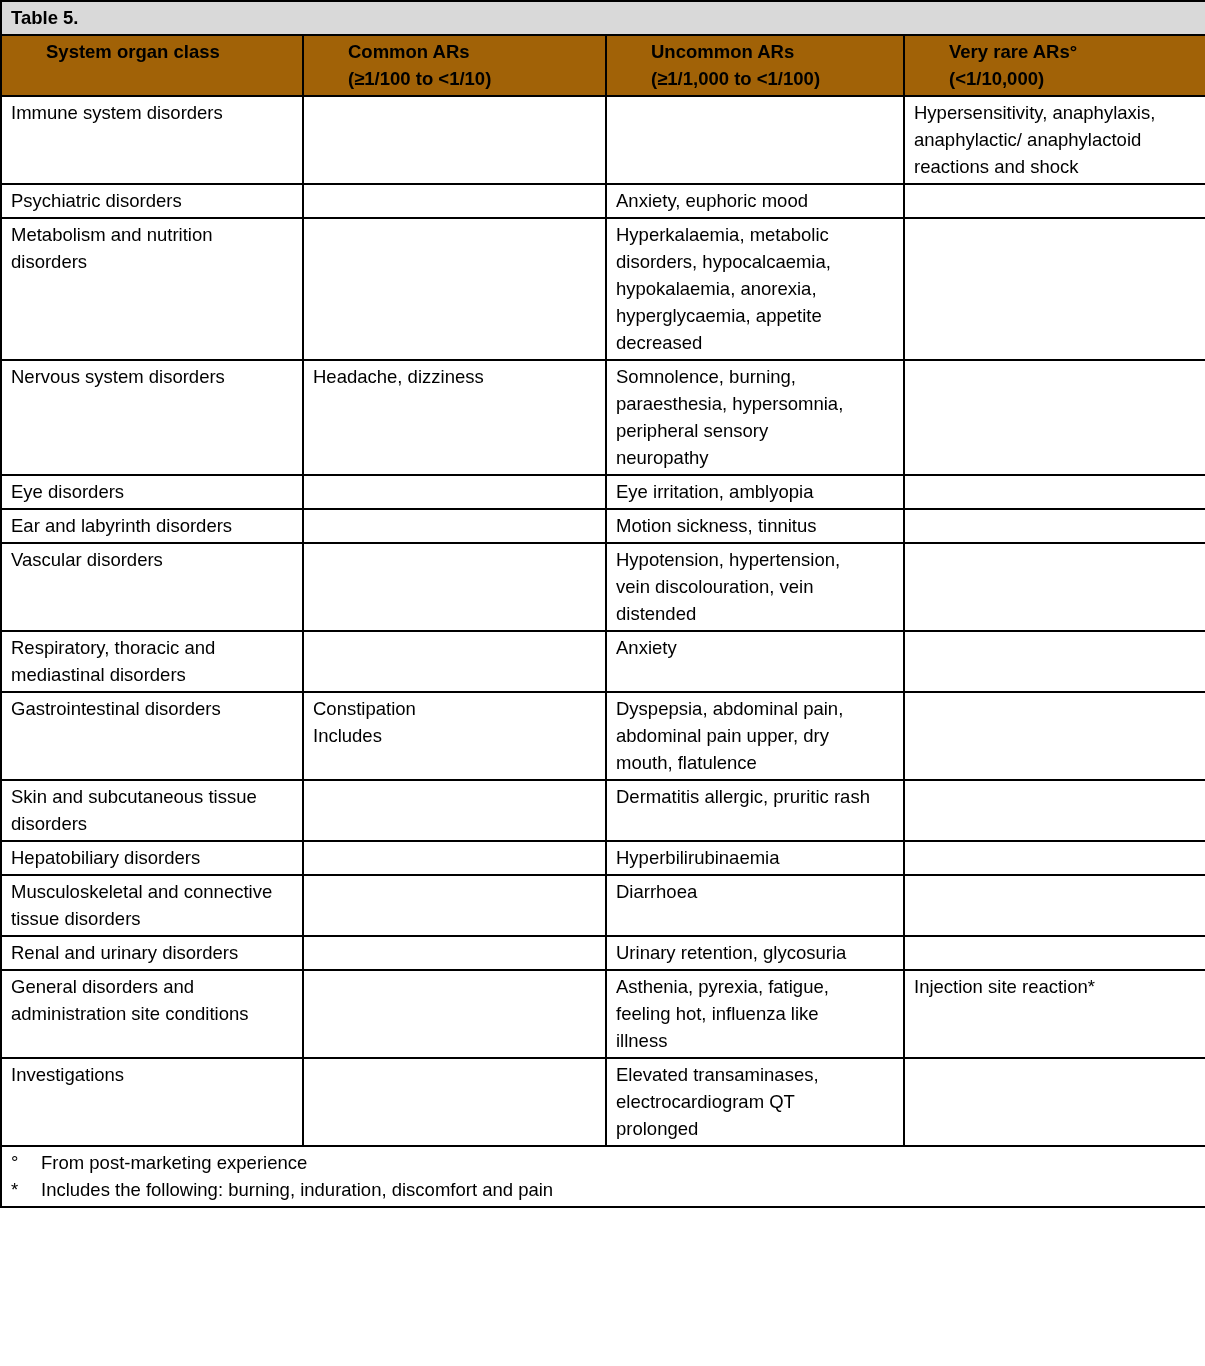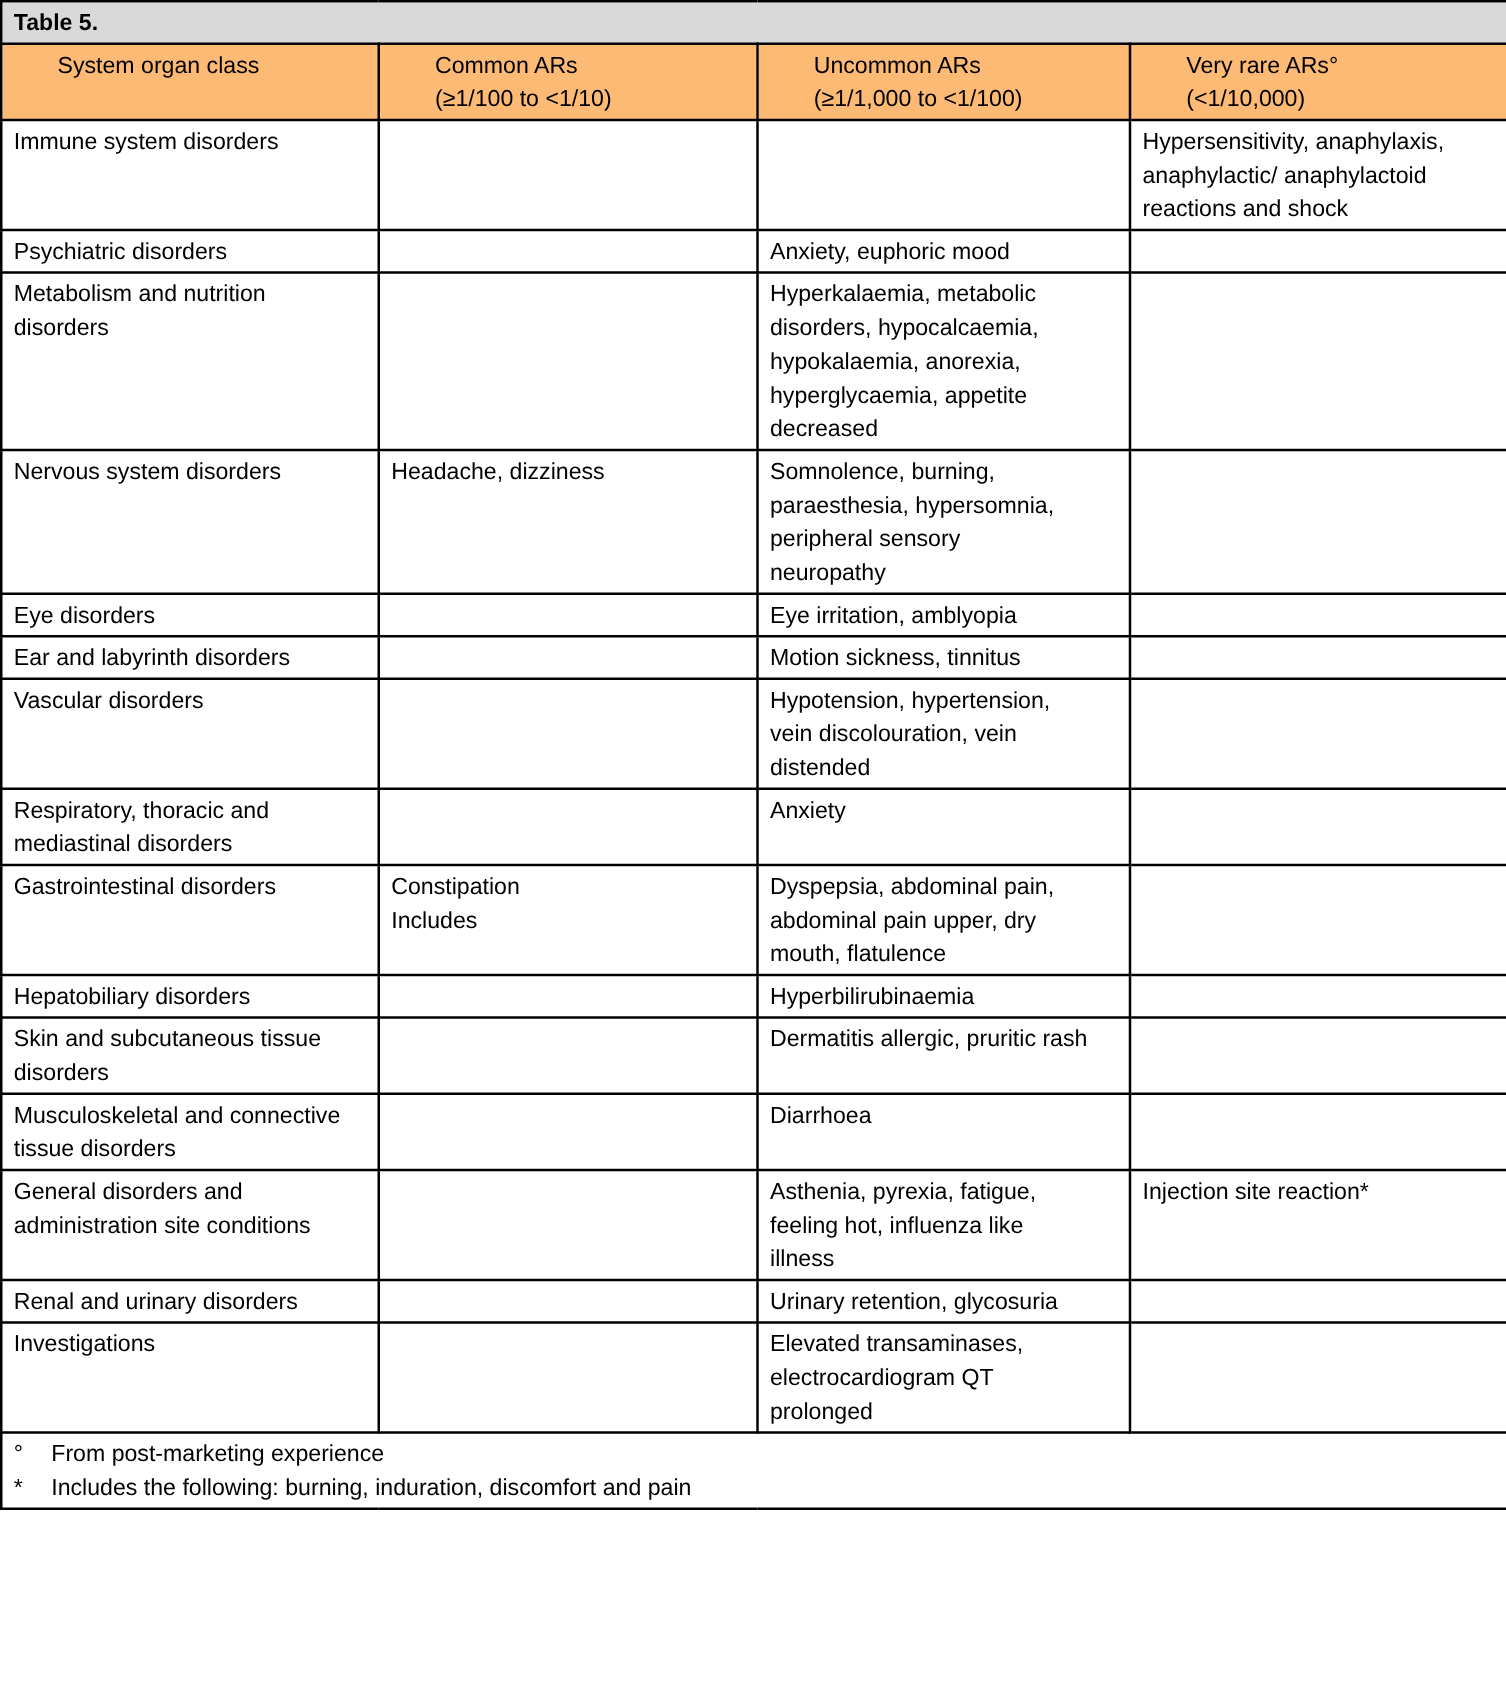--- a/index.html
+++ b/index.html
@@ -28,22 +28,22 @@
     padding: 2px 12px 3px 9px;
     overflow: hidden;
   }
   .title-cell {
     background: #d9d9d9;
     font-weight: bold;
     padding: 2px 9px 3px 10px;
     margin-left: 20px;
   }
   thead th.col-header {
-    font-weight: normal;
-    background: #fdba74;
+    font-weight: bold;
+    background: #a16207;
     padding-left: 44px;
   }
   .hdr-sup {
     font-size: 100%;
   }
   tbody td {
     font-weight: normal;
     white-space: pre-line;
   }
   .footnote-cell {
@@ -165,54 +165,54 @@
     <td>Gastrointestinal disorders</td>
     <td>Constipation
 Includes</td>
     <td>Dyspepsia, abdominal pain,
 abdominal pain upper, dry
 mouth, flatulence</td>
     <td></td>
   </tr>
 
   <tr>
+    <td>Skin and subcutaneous tissue disorders</td>
+    <td></td>
+    <td>Dermatitis allergic, pruritic rash</td>
+    <td></td>
+  </tr>
+
+  <tr>
     <td>Hepatobiliary disorders</td>
     <td></td>
     <td>Hyperbilirubinaemia</td>
     <td></td>
   </tr>
 
   <tr>
-    <td>Skin and subcutaneous tissue disorders</td>
-    <td></td>
-    <td>Dermatitis allergic, pruritic rash</td>
-    <td></td>
-  </tr>
-
-  <tr>
     <td>Musculoskeletal and connective tissue disorders</td>
     <td></td>
     <td>Diarrhoea</td>
+    <td></td>
+  </tr>
+
+  <tr>
+    <td>Renal and urinary disorders</td>
+    <td></td>
+    <td>Urinary retention, glycosuria</td>
     <td></td>
   </tr>
 
   <tr>
     <td>General disorders and administration site conditions</td>
     <td></td>
     <td>Asthenia, pyrexia, fatigue,
 feeling hot, influenza like
 illness</td>
     <td>Injection site reaction*</td>
-  </tr>
-
-  <tr>
-    <td>Renal and urinary disorders</td>
-    <td></td>
-    <td>Urinary retention, glycosuria</td>
-    <td></td>
   </tr>
 
   <tr>
     <td>Investigations</td>
     <td></td>
     <td>Elevated transaminases,
 electrocardiogram QT
 prolonged</td>
     <td></td>
   </tr>

